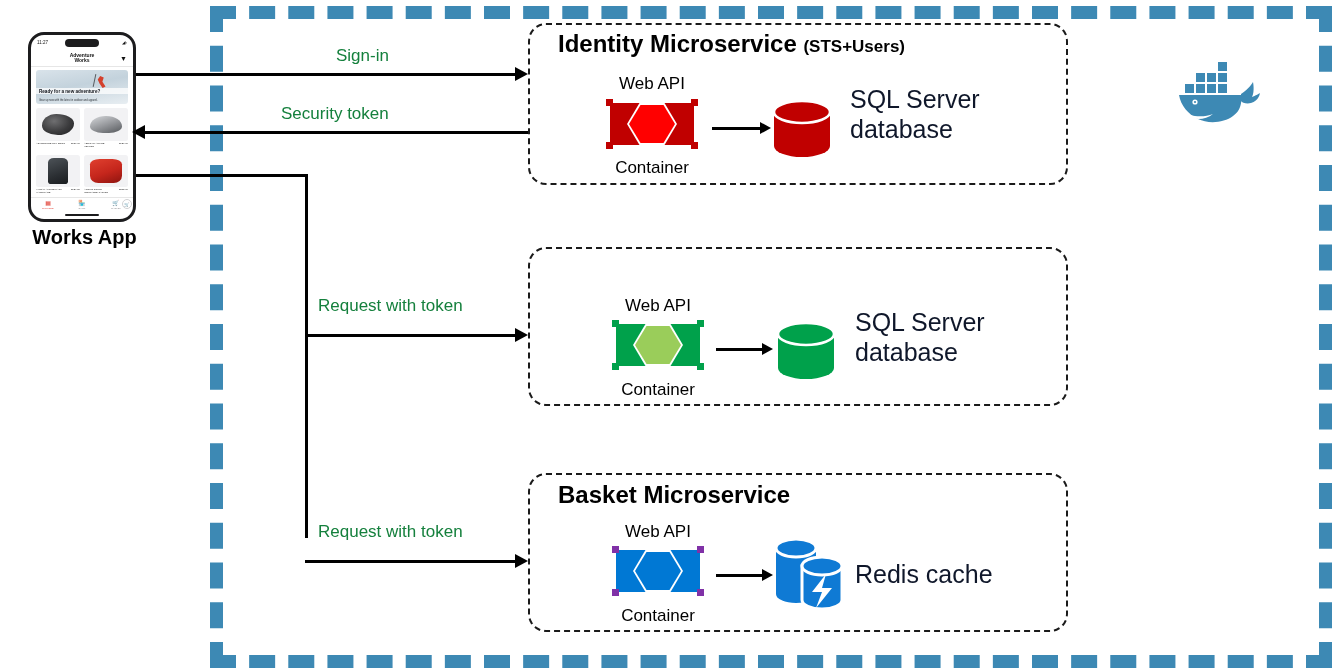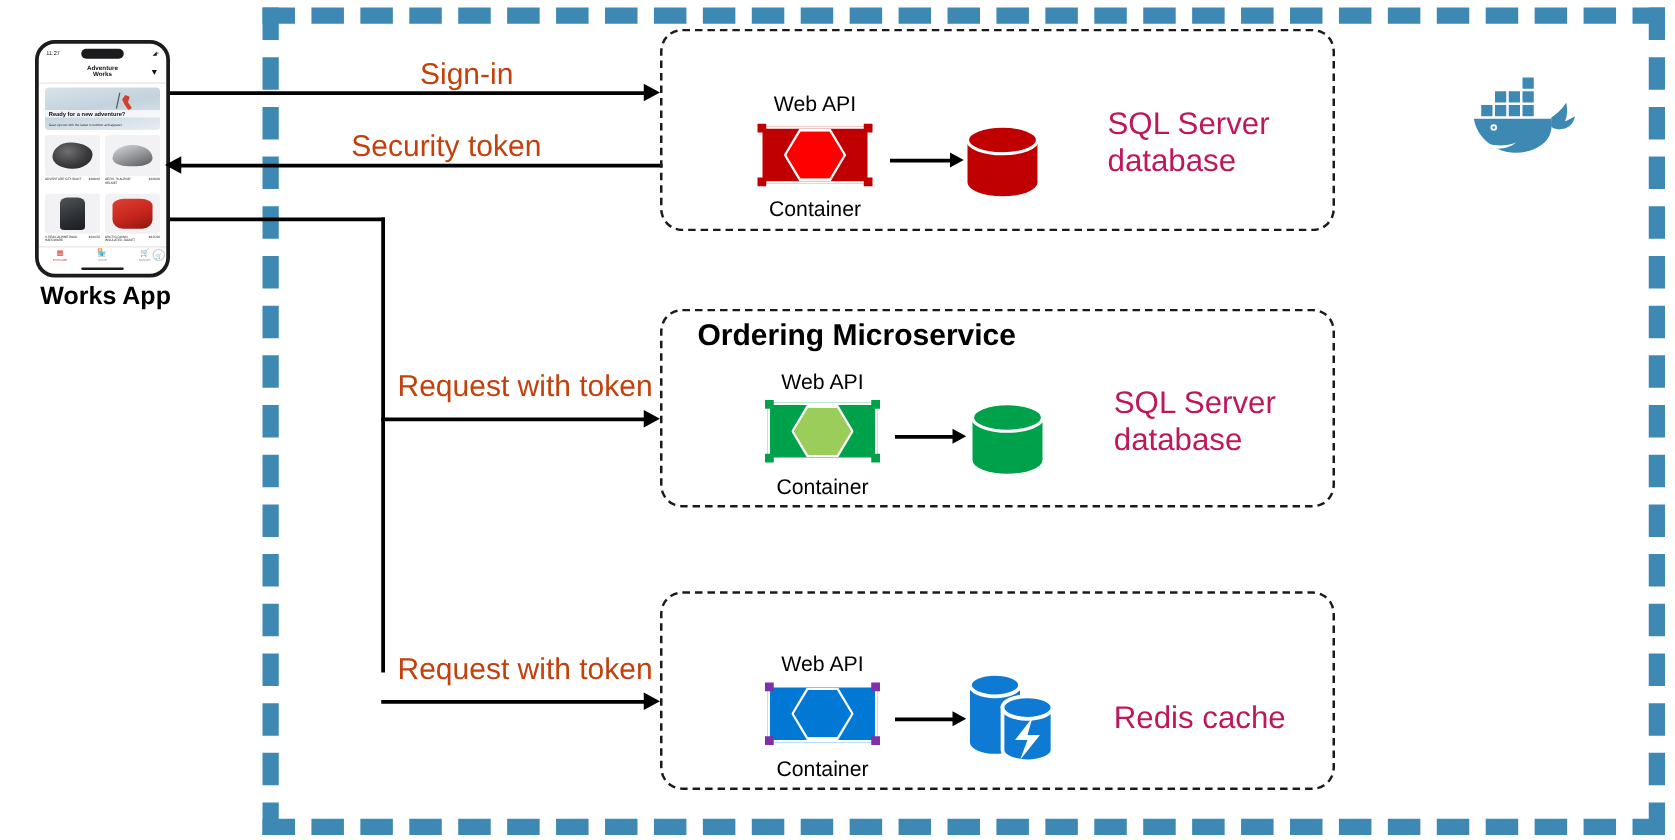--- a/index.html
+++ b/index.html
@@ -335,24 +335,23 @@
   .h-tl { left: -4px; top: -4px; }
   .h-tr { right: -4px; top: -4px; }
   .h-bl { left: -4px; bottom: -4px; }
   .h-br { right: -4px; bottom: -4px; }
 
   
   .db-cyl { position: absolute; width: 60px; height: 62px; }
   .db-label {
     position: absolute;
     font-size: 25px;
-    color: #be185d;
+    color: #0f172a;
     line-height: 30px;
     white-space: nowrap;
-    margin-left: 36px;
   }
 
   
   .ln { position: absolute; background: #000; }
   .ln-h { height: 2.5px; }
   .ln-v { width: 2.5px; }
   .arrow-r {
     position: absolute;
     width: 0; height: 0;
     border-top: 7px solid transparent;
@@ -368,22 +367,22 @@
   }
   .arrow-r-sm {
     position: absolute;
     width: 0; height: 0;
     border-top: 6px solid transparent;
     border-bottom: 6px solid transparent;
     border-left: 11px solid #000;
   }
   .edge-label {
     position: absolute;
-    font-size: 24px;
-    color: #c2410c;
+    font-size: 17px;
+    color: #15803d;
     white-space: nowrap;
   }
 </style>
 </head>
 <body>
 
 <div id="stage">
 
   <div class="docker-boundary"></div>
 
@@ -504,20 +503,24 @@
 
   <div class="edge-label" style="left:318px; top:296px;">Request with token</div>
   <div class="ln ln-h" style="left:305px; top:334px; width:218px;"></div>
   <div class="arrow-r" style="left:515px; top:328px;"></div>
 
   <div class="edge-label" style="left:318px; top:522px;">Request with token</div>
   <div class="ln ln-h" style="left:305px; top:560px; width:218px;"></div>
   <div class="arrow-r" style="left:515px; top:554px;"></div>
 
   <div class="ms-box" style="left:528px; top:23px; width:540px; height:162px;"></div>
+  <div class="ms-title" style="left:558px; top:30px;">
+    <span>Identity Microservice</span>
+    <span class="sub">(STS+Users)</span>
+  </div>
 
   <div class="webapi-label" style="left:604px; top:74px; width:96px;">Web API</div>
   <div class="container-icon" style="left:608px; top:101px; background:#c00000;">
     <div class="hexborder"></div>
     <div class="hex" style="background:#ff0000;"></div>
     <div class="handle h-tl" style="background:#c00000;"></div>
     <div class="handle h-tr" style="background:#c00000;"></div>
     <div class="handle h-bl" style="background:#c00000;"></div>
     <div class="handle h-br" style="background:#c00000;"></div>
   </div>
@@ -531,23 +534,20 @@
       <path d="M2 14 v34 a28 11 0 0 0 56 0 v-34 Z" fill="#c00000"></path>
       <ellipse cx="30" cy="14" rx="28" ry="11" fill="#c00000" stroke="#ffffff" stroke-width="2.5"></ellipse>
     </svg>
   </div>
   <div class="db-label" style="left:850px; top:84px;">
     <div>SQL Server</div>
     <div>database</div>
   </div>
 
   <div class="ms-box" style="left:528px; top:247px; width:540px; height:159px;"></div>
-  <div class="ms-title" style="left:558px; top:255px;">
-    <span>Ordering Microservice</span>
-  </div>
 
   <div class="webapi-label" style="left:610px; top:296px; width:96px;">Web API</div>
   <div class="container-icon" style="left:614px; top:322px; background:#00a14b;">
     <div class="hexborder"></div>
     <div class="hex" style="background:#9acd5a;"></div>
     <div class="handle h-tl" style="background:#00a14b;"></div>
     <div class="handle h-tr" style="background:#00a14b;"></div>
     <div class="handle h-bl" style="background:#00a14b;"></div>
     <div class="handle h-br" style="background:#00a14b;"></div>
   </div>
@@ -561,20 +561,23 @@
       <path d="M2 14 v34 a28 11 0 0 0 56 0 v-34 Z" fill="#00a14b"></path>
       <ellipse cx="30" cy="14" rx="28" ry="11" fill="#00a14b" stroke="#ffffff" stroke-width="2.5"></ellipse>
     </svg>
   </div>
   <div class="db-label" style="left:855px; top:307px;">
     <div>SQL Server</div>
     <div>database</div>
   </div>
 
   <div class="ms-box" style="left:528px; top:473px; width:540px; height:159px;"></div>
+  <div class="ms-title" style="left:558px; top:481px;">
+    <span>Basket Microservice</span>
+  </div>
 
   <div class="webapi-label" style="left:610px; top:522px; width:96px;">Web API</div>
   <div class="container-icon" style="left:614px; top:548px; background:#0078d4;">
     <div class="hexborder"></div>
     <div class="hex" style="background:#0078d4;"></div>
     <div class="handle h-tl" style="background:#8031a7;"></div>
     <div class="handle h-tr" style="background:#8031a7;"></div>
     <div class="handle h-bl" style="background:#8031a7;"></div>
     <div class="handle h-br" style="background:#8031a7;"></div>
   </div>

